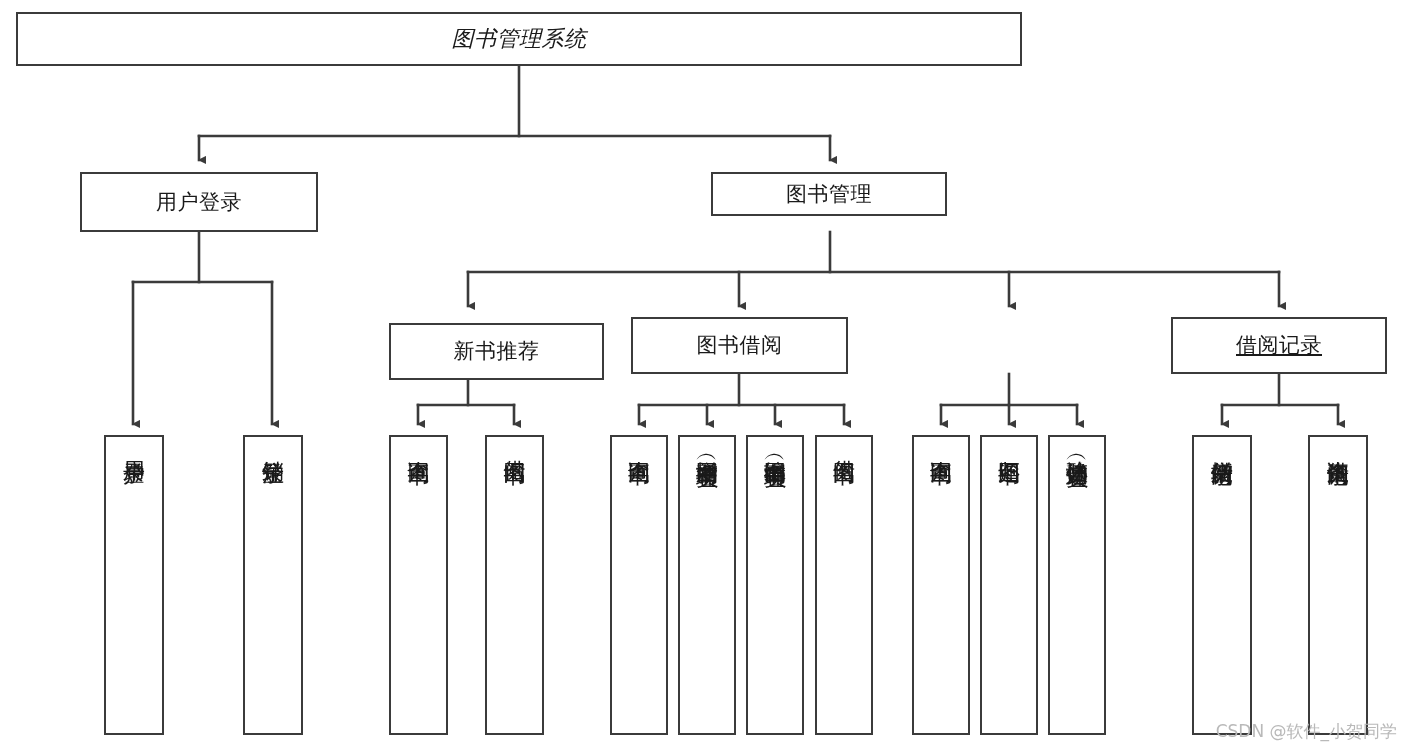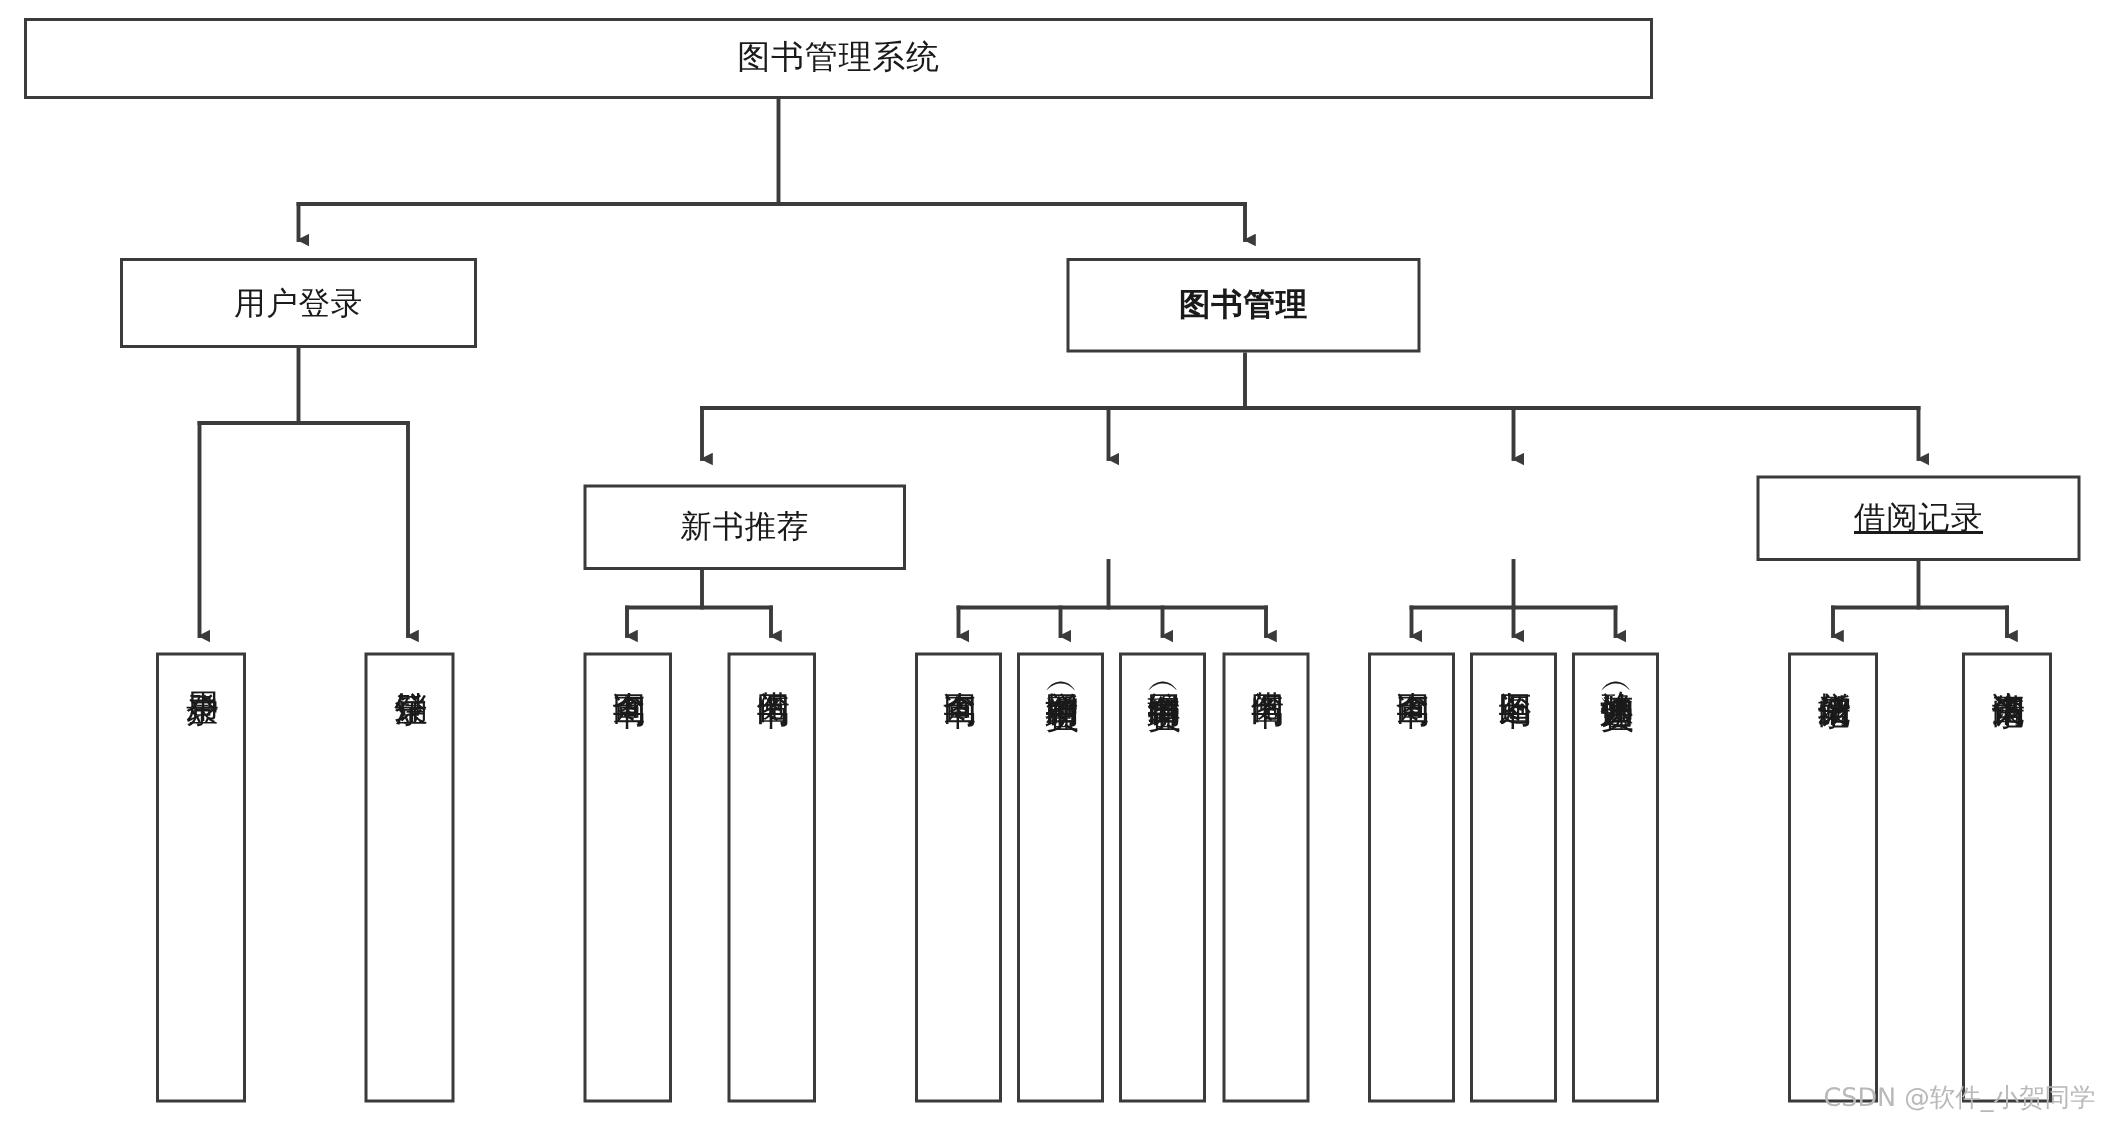--- a/index.html
+++ b/index.html
@@ -121,36 +121,39 @@
       <path d="M1009,405 L1009,424" marker-end="url(#arrowhead)"></path>
       <path d="M1077,405 L1077,424" marker-end="url(#arrowhead)"></path>
 
       <path d="M1279,374 L1279,405"></path>
       <path d="M1222,405 L1338,405"></path>
       <path d="M1222,405 L1222,424" marker-end="url(#arrowhead)"></path>
       <path d="M1338,405 L1338,424" marker-end="url(#arrowhead)"></path>
     </g>
   </svg>
 
-  <div class="node horiz root" style="left:16px; top:12px; width:1086px; height:54px;">
+  <div class="node horiz root" style="left:16px; top:12px; width:1006px; height:54px;font-style:italic;">
     <span class="label">图书管理系统</span>
   </div>
 
   <div class="node horiz" style="left:80px; top:172px; width:238px; height:60px;">
     <span class="label">用户登录</span>
   </div>
 
-  <div class="node horiz" style="left:711px; top:172px; width:236px; height:63px;font-weight:bold;">
+  <div class="node horiz" style="left:711px; top:172px; width:236px; height:44px;">
     <span class="label">图书管理</span>
   </div>
 
   <div class="node horiz" style="left:361px; top:323px; width:215px; height:57px;margin-left:28px;">
     <span class="label">新书推荐</span>
   </div>
 
+  <div class="node horiz" style="left:631px; top:317px; width:217px; height:57px;">
+    <span class="label">图书借阅</span>
+  </div>
 
 
   <div class="node horiz" style="left:1171px; top:317px; width:216px; height:57px;text-decoration:underline;">
     <span class="label">借阅记录</span>
   </div>
 
   <div class="node vert" style="left:104px; top:435px; width:60px; height:300px;">
     <span class="label">用户登录</span>
   </div>
 

